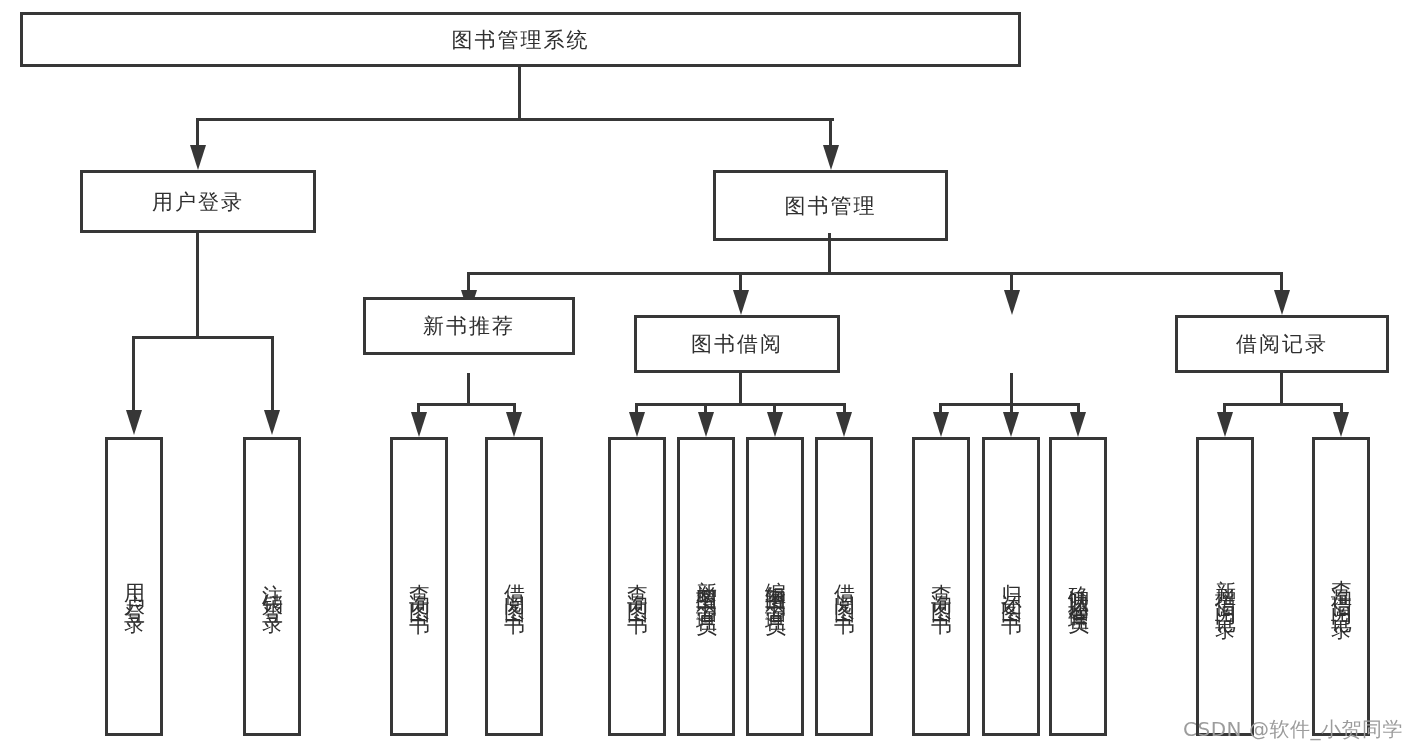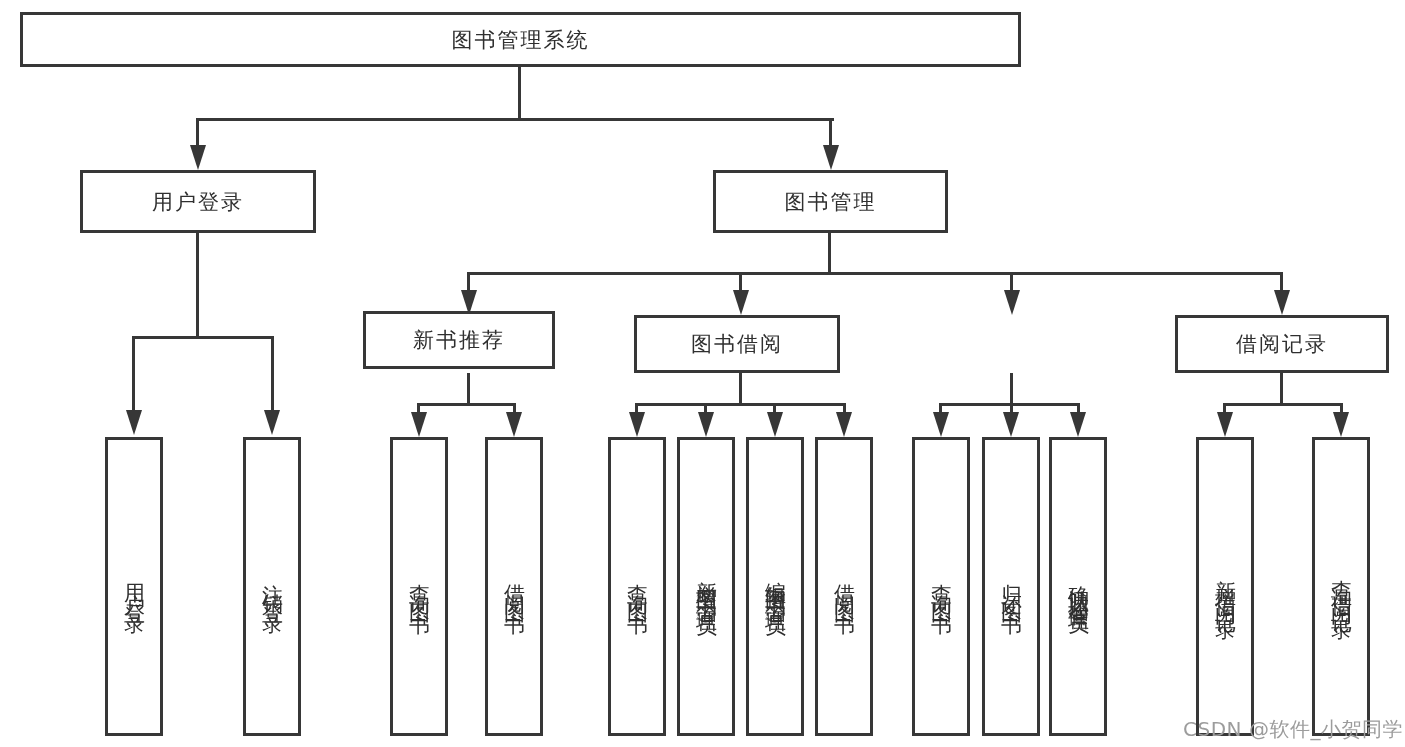--- a/index.html
+++ b/index.html
@@ -43,21 +43,21 @@
     <div class="hl" style="left:196px;top:118px;width:638px;"></div>
     <div class="vl" style="left:196px;top:118px;height:32px;"></div>
     <div class="arrow" style="left:190px;top:145px;"></div>
     <div class="vl" style="left:829px;top:118px;height:32px;"></div>
     <div class="arrow" style="left:823px;top:145px;"></div>
   </div>
 
   <div class="node" style="left:80px;top:170px;width:236px;height:63px;">
     <span class="h-label">用户登录</span>
   </div>
-  <div class="node" style="left:713px;top:170px;width:235px;height:63px;">
+  <div class="node" style="left:713px;top:170px;width:235px;height:71px;">
     <span class="h-label">图书管理</span>
   </div>
 
   <div>
     <div class="vl" style="left:196px;top:233px;height:103px;"></div>
     <div class="hl" style="left:132px;top:336px;width:142px;"></div>
     <div class="vl" style="left:132px;top:336px;height:76px;"></div>
     <div class="arrow" style="left:126px;top:410px;"></div>
     <div class="vl" style="left:271px;top:336px;height:76px;"></div>
     <div class="arrow" style="left:264px;top:410px;"></div>
@@ -69,21 +69,21 @@
     <div class="vl" style="left:467px;top:272px;height:20px;"></div>
     <div class="arrow" style="left:461px;top:290px;"></div>
     <div class="vl" style="left:739px;top:272px;height:20px;"></div>
     <div class="arrow" style="left:733px;top:290px;"></div>
     <div class="vl" style="left:1010px;top:272px;height:20px;"></div>
     <div class="arrow" style="left:1004px;top:290px;"></div>
     <div class="vl" style="left:1280px;top:272px;height:20px;"></div>
     <div class="arrow" style="left:1274px;top:290px;"></div>
   </div>
 
-  <div class="node" style="left:363px;top:311px;width:192px;height:58px;">
+  <div class="node" style="left:363px;top:297px;width:212px;height:58px;">
     <span class="h-label">新书推荐</span>
   </div>
   <div class="node" style="left:634px;top:315px;width:206px;height:58px;">
     <span class="h-label">图书借阅</span>
   </div>
   <div class="node" style="left:1175px;top:315px;width:214px;height:58px;">
     <span class="h-label">借阅记录</span>
   </div>
 
   <div>

